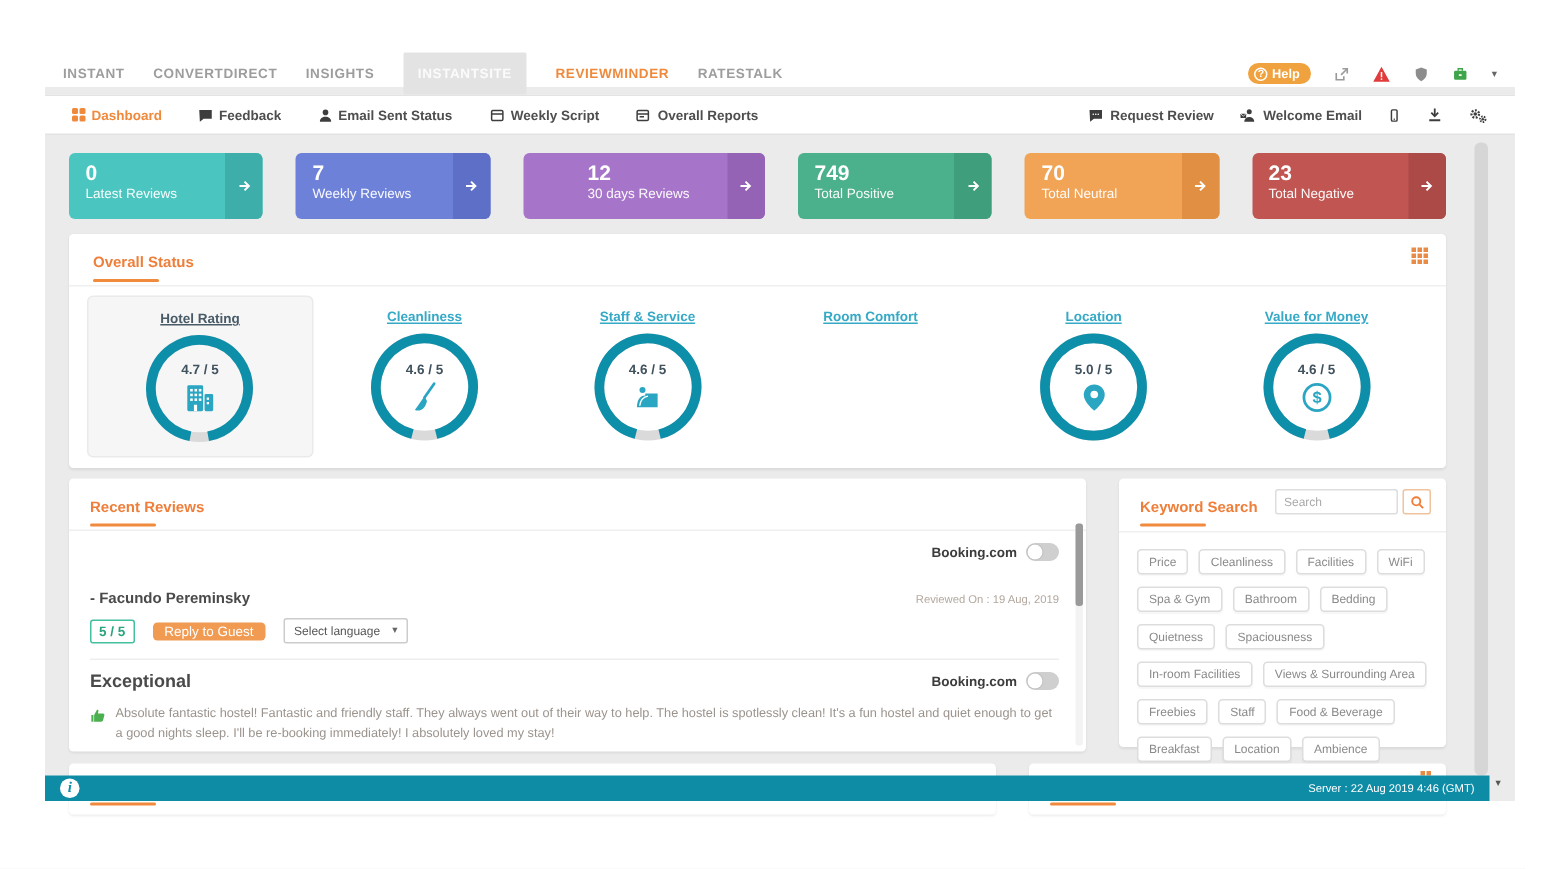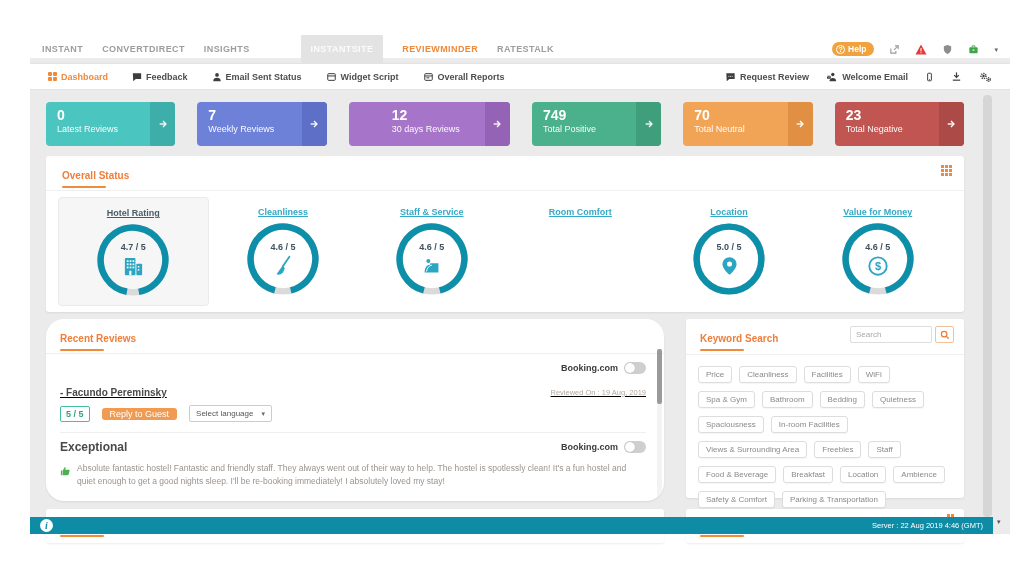--- a/index.html
+++ b/index.html
@@ -2,21 +2,21 @@
 <html><head>
 <meta charset="utf-8">
 <style>
   * { margin:0; padding:0; box-sizing:border-box; }
   html,body { width:1030px; height:579px; background:#fff; font-family:"Liberation Sans",sans-serif; overflow:hidden; }
   .page { position:absolute; left:30px; top:40px; width:980px; height:494px; background:#ebebeb; }
 
   
   .topnav { height:18px; background:#fff; display:flex; align-items:center; padding:0 12px; }
   .nav-item { font-size:9px; font-weight:bold; color:#9d9d9d; letter-spacing:.4px; margin-right:19px; cursor:pointer; white-space:nowrap; }
-  .nav-item.sel { background:#e3e3e3; color:#fbfbfb; padding:9px 10px; border-radius:1px;margin-left:32px; }
+  .nav-item.sel { background:#e3e3e3; color:#fbfbfb; padding:9px 10px; border-radius:1px; }
   .nav-item.active { color:#ef8a3c; }
   .nav-right { margin-left:auto; display:flex; align-items:center; gap:15px; }
   .help-btn { background:#efa23d; color:#fff; border-radius:8px; display:flex; align-items:center; gap:3px; padding:2px 8px 2px 4px; font-size:8.5px; font-weight:bold; cursor:pointer; }
   .help-q { width:9px; height:9px; border:1px solid #fff; border-radius:50%; font-size:7px; display:flex; align-items:center; justify-content:center; }
   .nav-ic { display:flex; align-items:center; cursor:pointer; }
   .caret { font-size:7px; color:#666; line-height:1; cursor:pointer; }
 
   
   .toolbar { margin-top:5px; background:#fff; border-top:1px solid #e3e3e3; border-bottom:1px solid #e3e3e3; height:27px; display:flex; align-items:center; padding:0 18px; }
   .tool-item { display:flex; align-items:center; gap:4px; font-size:9px; color:#4e4e4e; font-weight:bold; margin-right:24px; cursor:pointer; white-space:nowrap; }
@@ -50,29 +50,29 @@
   .ring-wrap { position:relative; width:74px; height:74px; margin:1px auto 0; }
   .ring-wrap svg.ring { position:absolute; inset:0; width:74px; height:74px; }
   .ring-bg { stroke:#dadada; }
   .ring-fg { stroke:#0d8ea9; }
   .ring-content { position:absolute; inset:0; display:flex; flex-direction:column; align-items:center; justify-content:center; gap:3px; }
   .gauge-value { font-size:9px; font-weight:bold; color:#40525e; }
   .gauge-icon { display:flex; }
 
   
   .bottom { display:flex; gap:22px; margin:7px 46px 0 16px; align-items:flex-start; }
-  .reviews-panel { width:618px; height:182px; overflow:hidden;border-radius:18px; }
+  .reviews-panel { width:678px; height:182px; overflow:hidden; }
   .rp-head { padding:9px 14px 7px; border-bottom:1px solid #efefef; }
   .rv-body { padding:0 18px 0 14px; }
   .rv-row { display:flex; align-items:center; }
   .rv-src-row { justify-content:flex-end; gap:6px; padding:8px 0 2px; }
   .src-label { font-size:9px; font-weight:bold; color:#3c3c3c; }
   .toggle { width:22px; height:12px; background:#cfcfcf; border-radius:6px; position:relative; cursor:pointer; }
   .toggle i { position:absolute; left:1px; top:1px; width:10px; height:10px; background:#fff; border-radius:50%; box-shadow:0 0 1px rgba(0,0,0,.3); }
-  .rv-name-row { justify-content:space-between; margin-top:11px;text-decoration:underline; }
+  .rv-name-row { justify-content:space-between; margin-top:18px; }
   .rv-name { font-size:10px; font-weight:bold; color:#4a4a4a; }
   .rv-date { font-size:7.5px; color:#b3a89f; }
   .rv-badges { display:flex; align-items:center; gap:12px; margin-top:7px; }
   .score-badge { border:1px solid #43c0a0; color:#2ba37f; background:#fff; font-size:9px; font-weight:bold; padding:2px 5px; border-radius:2px; }
   .reply-btn { background:#f09a52; color:#fff; font-size:9px; padding:1px 8px; border-radius:3px; border:none; cursor:pointer; }
   .lang-select { border:1px solid #ccc; background:#fff; color:#555; font-size:8px; padding:3px 6px; border-radius:2px; display:flex; gap:8px; align-items:center; cursor:pointer; }
   .rv-divider { border-top:1px solid #eee; margin-top:10px; }
   .rv2-head { display:flex; justify-content:space-between; align-items:center; margin-top:7px; }
   .rv2-title { font-size:12px; font-weight:bold; color:#4a4a4a; }
   .rv2-src { display:flex; align-items:center; gap:6px; }
@@ -180,21 +180,21 @@
         </span>
       <span>Email Sent Status</span>
     </span>
     <span class="tool-item">
       <span class="tool-ic">
           <svg width="11" height="10" viewBox="0 0 24 24" fill="none" stroke="#3d3d3d" stroke-width="2.4">
             <rect x="3" y="4" width="18" height="16" rx="2"></rect>
             <path d="M3 9.5h18"></path>
           </svg>
         </span>
-      <span>Widget Script</span>
+      <span>Weekly Script</span>
     </span>
     <span class="tool-item">
       <span class="tool-ic">
           <svg width="11" height="10" viewBox="0 0 24 24" fill="none" stroke="#3d3d3d" stroke-width="2.4">
             <rect x="3" y="4" width="18" height="16" rx="2"></rect>
             <path d="M3 9.5h18"></path>
             <path d="M7 14h7"></path>
           </svg>
         </span>
       <span>Overall Reports</span>

